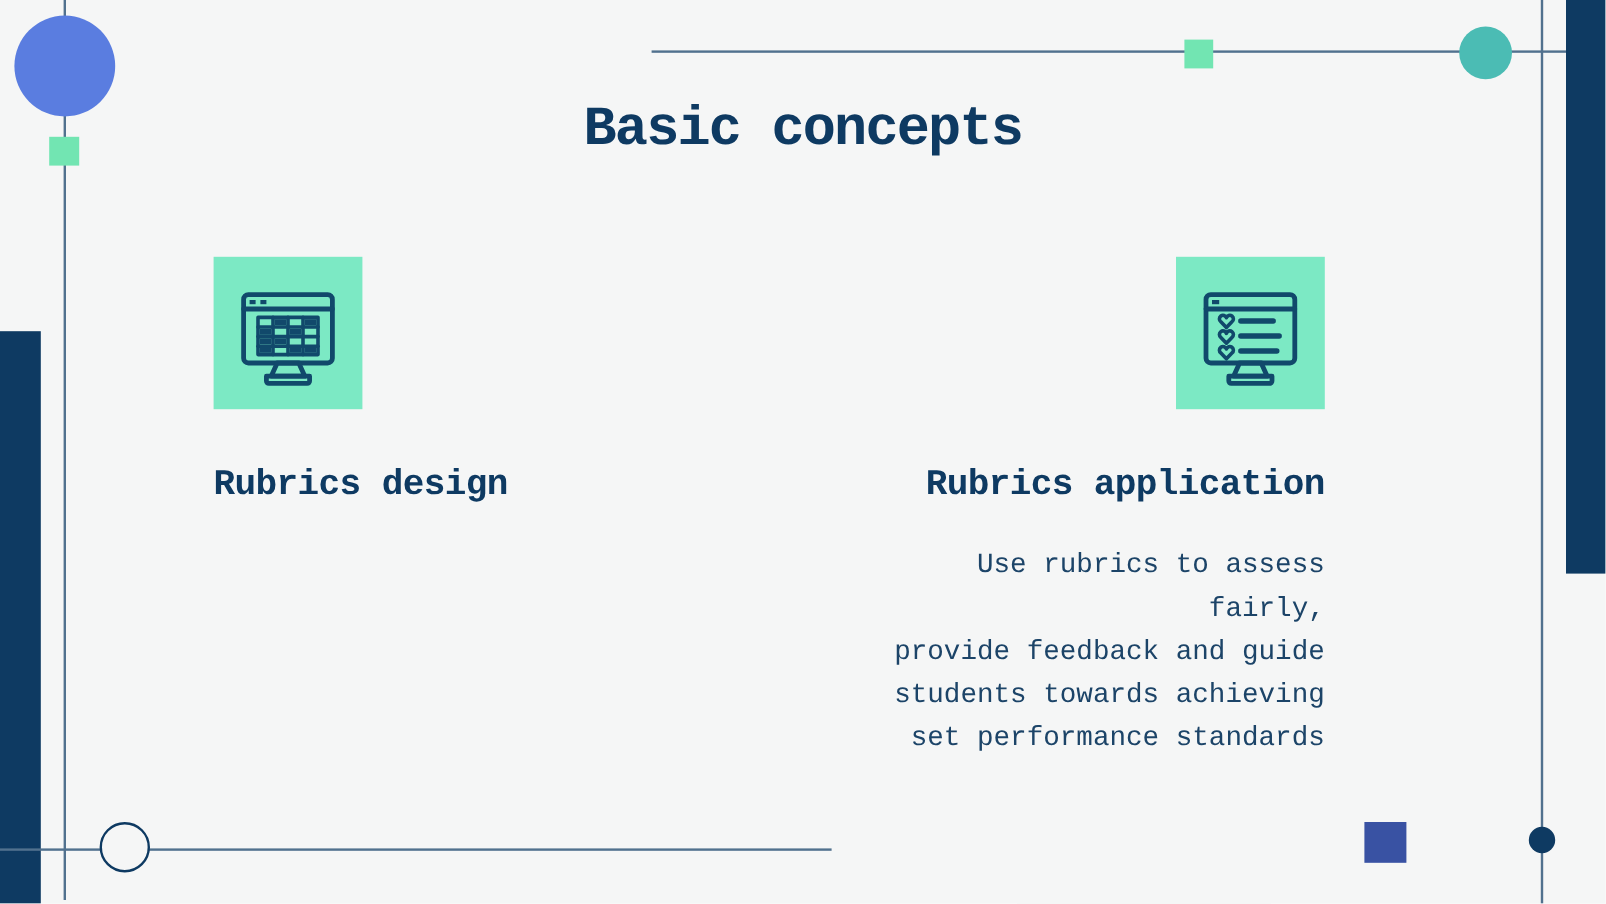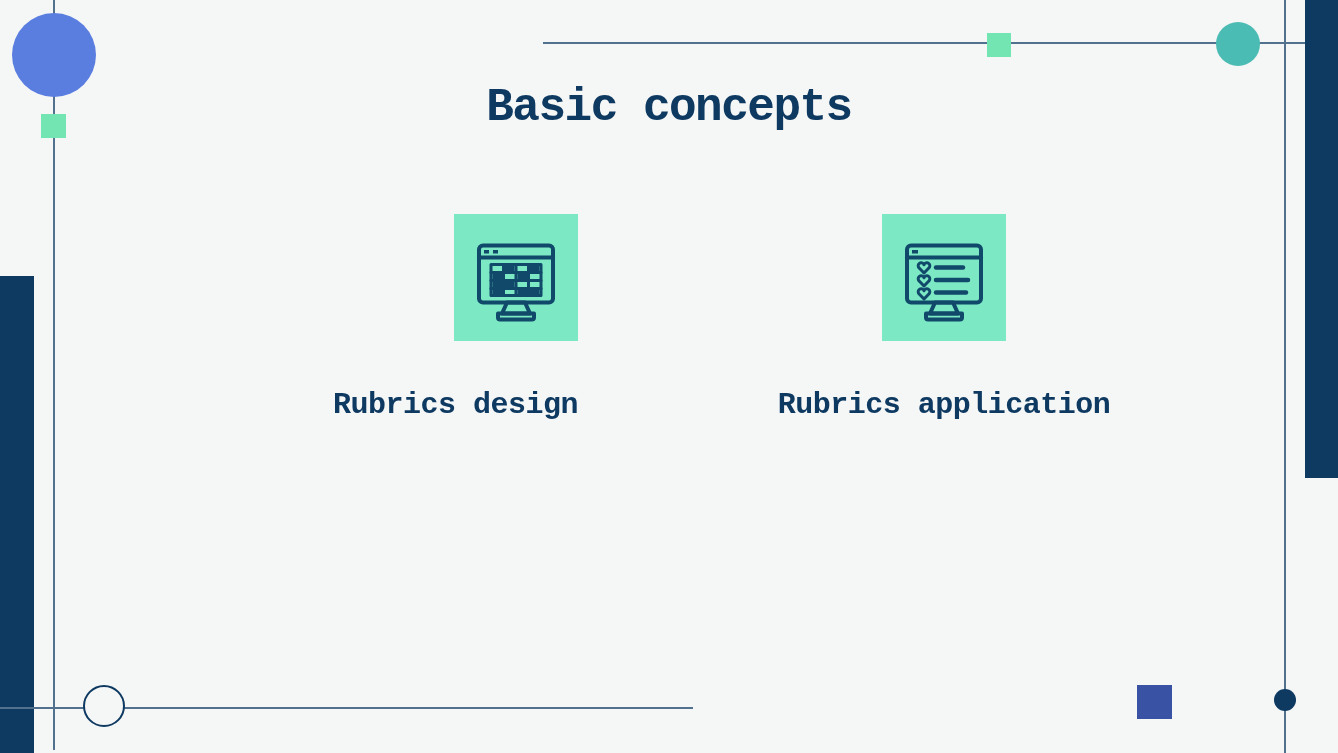--- a/index.html
+++ b/index.html
@@ -28,22 +28,22 @@
   .navy-dot     { left:1274px; top:689px; width:22px; height:22px; border-radius:50%; background:var(--navy,#0e3a62); }
 
   
   .title {
     position:absolute; left:0; right:0; top:82px;
     text-align:center;
     font-size:46px; font-weight:bold; letter-spacing:-1.5px;
     color:var(--navy,#0e3a62);
   }
   .column { position:absolute; top:214px; width:400px; }
-  .column.left  { left:178px; text-align:right; }
-  .column.right { left:744px; text-align:center; }
+  .column.left  { left:178px; }
+  .column.right { left:704px; text-align:right; }
   .icon-box {
     width:124px; height:127px;
     background:var(--mint,#7ce9c4);
     display:inline-block;
     color:var(--icon-stroke,#11496b);
   }
   .icon-box svg { display:block; width:124px; height:127px; }
   .col-heading {
     margin-top:44px;
     font-size:30px; font-weight:bold; letter-spacing:-0.5px; line-height:1;
@@ -125,15 +125,19 @@
         <g stroke-width="4.5">
           <line x1="54" y1="52" x2="81" y2="52"></line>
           <line x1="54" y1="64.5" x2="86" y2="64.5"></line>
           <line x1="54" y1="77" x2="84" y2="77"></line>
         </g>
         <path d="M53,87 L71,87 L76,98 L48,98 Z"></path>
         <path d="M44,98 h36 v4 a2,2 0 0 1 -2,2 h-32 a2,2 0 0 1 -2,-2 Z"></path>
       </svg>
     </div>
     <div class="col-heading">Rubrics application</div>
+    <div class="col-body">Use rubrics to assess fairly,
+provide feedback and guide
+students towards achieving
+set performance standards</div>
   </div>
 
 </div>
 
 </body></html>

